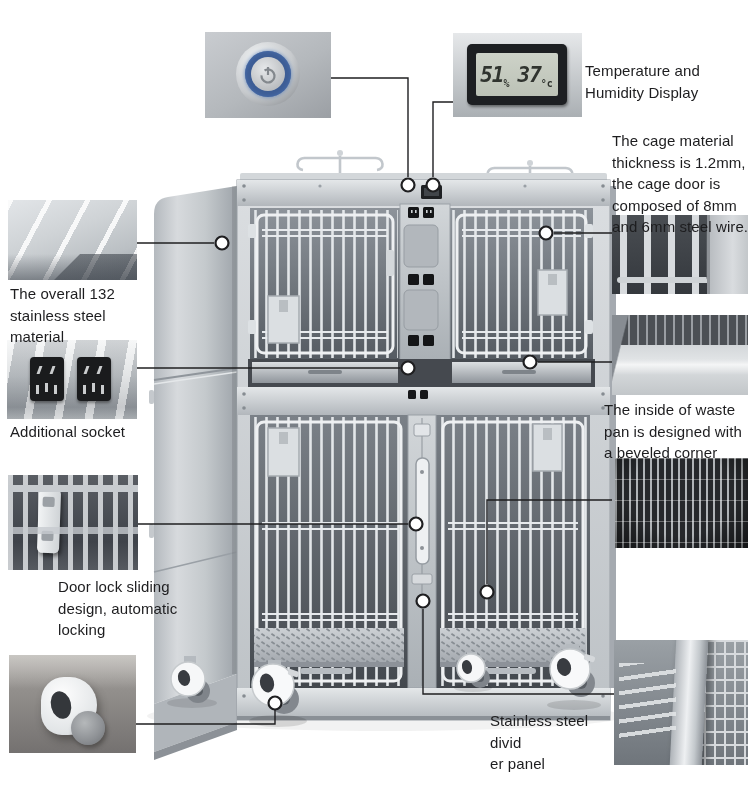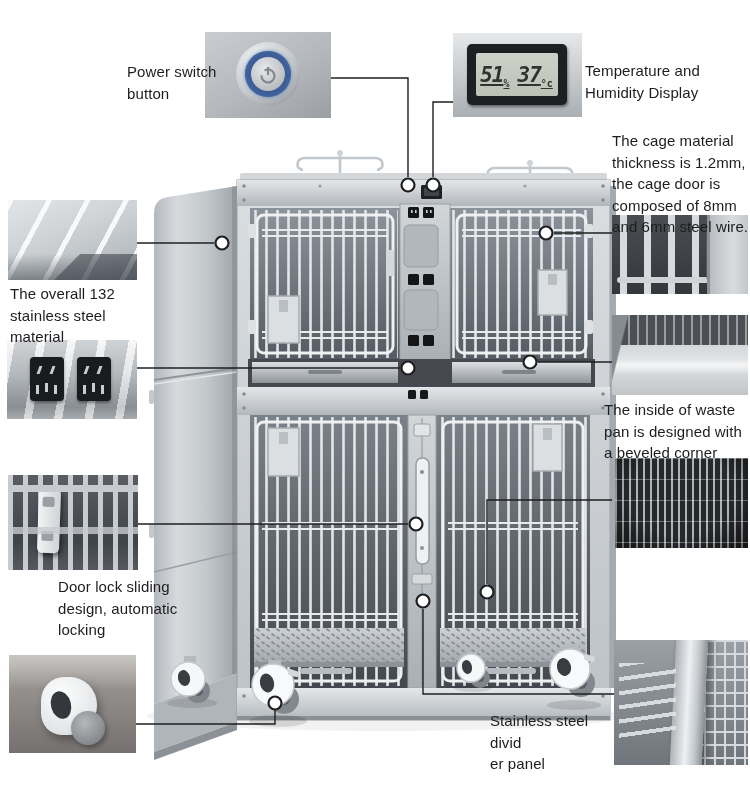--- a/index.html
+++ b/index.html
@@ -20,21 +20,21 @@
             border-radius:50%;background:#3d5d95;box-shadow:0 0 5px #4a6fae inset,0 0 4px #5d82b8;}
   .pwr-inner{position:absolute;left:50%;top:50%;width:34px;height:34px;margin:-18px 0 0 -17px;
              border-radius:50%;background:radial-gradient(circle at 40% 35%,#e6e8ea,#b9bcbf 75%);}
   
   .ph-temp{background:linear-gradient(180deg,#e6e8ea 0%,#c2c6c9 60%,#aaafb3 100%);}
   .lcd-bezel{position:absolute;left:14px;top:11px;width:100px;height:61px;background:#1d1f22;
              border-radius:5px;box-shadow:1px 2px 3px rgba(0,0,0,.45);}
   .lcd{position:absolute;left:9px;top:9px;width:82px;height:43px;border-radius:2px;
        background:linear-gradient(180deg,#cdd2c8,#bcc2b6);display:flex;align-items:center;
        justify-content:center;font-family:"DejaVu Sans Mono",monospace;font-weight:bold;
-       color:#30342f;text-decoration:underline;}
+       color:#30342f;}
   .lcd-big{font-size:21px;font-style:italic;letter-spacing:-1px;}
   .lcd-small{font-size:10px;align-self:flex-end;margin:0 1px 7px 0;}
   .lcd-gap{width:7px;}
   
   .ph-steel{background:linear-gradient(160deg,#e2e5e8 0%,#cfd3d6 40%,#bbc0c4 72%,#9aa0a6 100%);}
   .ph-steel::before{content:"";position:absolute;inset:0;
       background:repeating-linear-gradient(118deg,rgba(255,255,255,.85) 0 5px,rgba(255,255,255,0) 5px 34px);}
   .ph-steel::after{content:"";position:absolute;left:0;right:0;bottom:0;height:26px;
       background:linear-gradient(to top,rgba(70,76,84,.55),rgba(70,76,84,0)),
                  linear-gradient(135deg,transparent 46%,rgba(40,46,54,.5) 47%);}
@@ -426,32 +426,31 @@
       <circle cx="546" cy="233" r="6.5"></circle>
       <circle cx="408" cy="368" r="6.5"></circle>
       <circle cx="530" cy="362" r="6.5"></circle>
       <circle cx="416" cy="524" r="6.5"></circle>
       <circle cx="487" cy="592" r="6.5"></circle>
       <circle cx="423" cy="601" r="6.5"></circle>
       <circle cx="275" cy="703" r="6.5"></circle>
     </g>
   </svg>
 
-  <div class="callout" style="left:127px;top:61px;width:90px;">Power switch
-button</div>
   <div class="callout" style="left:585px;top:60px;width:120px;">Temperature and
 Humidity Display</div>
   <div class="callout" style="left:612px;top:130px;width:140px;">The cage material
 thickness is 1.2mm,
 the cage door is
 composed of 8mm
 and 6mm steel wire.</div>
   <div class="callout" style="left:10px;top:283px;width:120px;">The overall 132
 stainless steel
 material</div>
+  <div class="callout" style="left:10px;top:421px;width:140px;">Additional socket</div>
   <div class="callout" style="left:604px;top:399px;width:148px;">The inside of waste
 pan is designed with
 a beveled corner</div>
   <div class="callout" style="left:10px;top:576px;width:135px;margin-left:48px;">Door lock sliding
 design, automatic
 locking</div>
   <div class="callout" style="left:490px;top:710px;width:130px;">Stainless steel divid
 er panel</div>
 </div>
 

